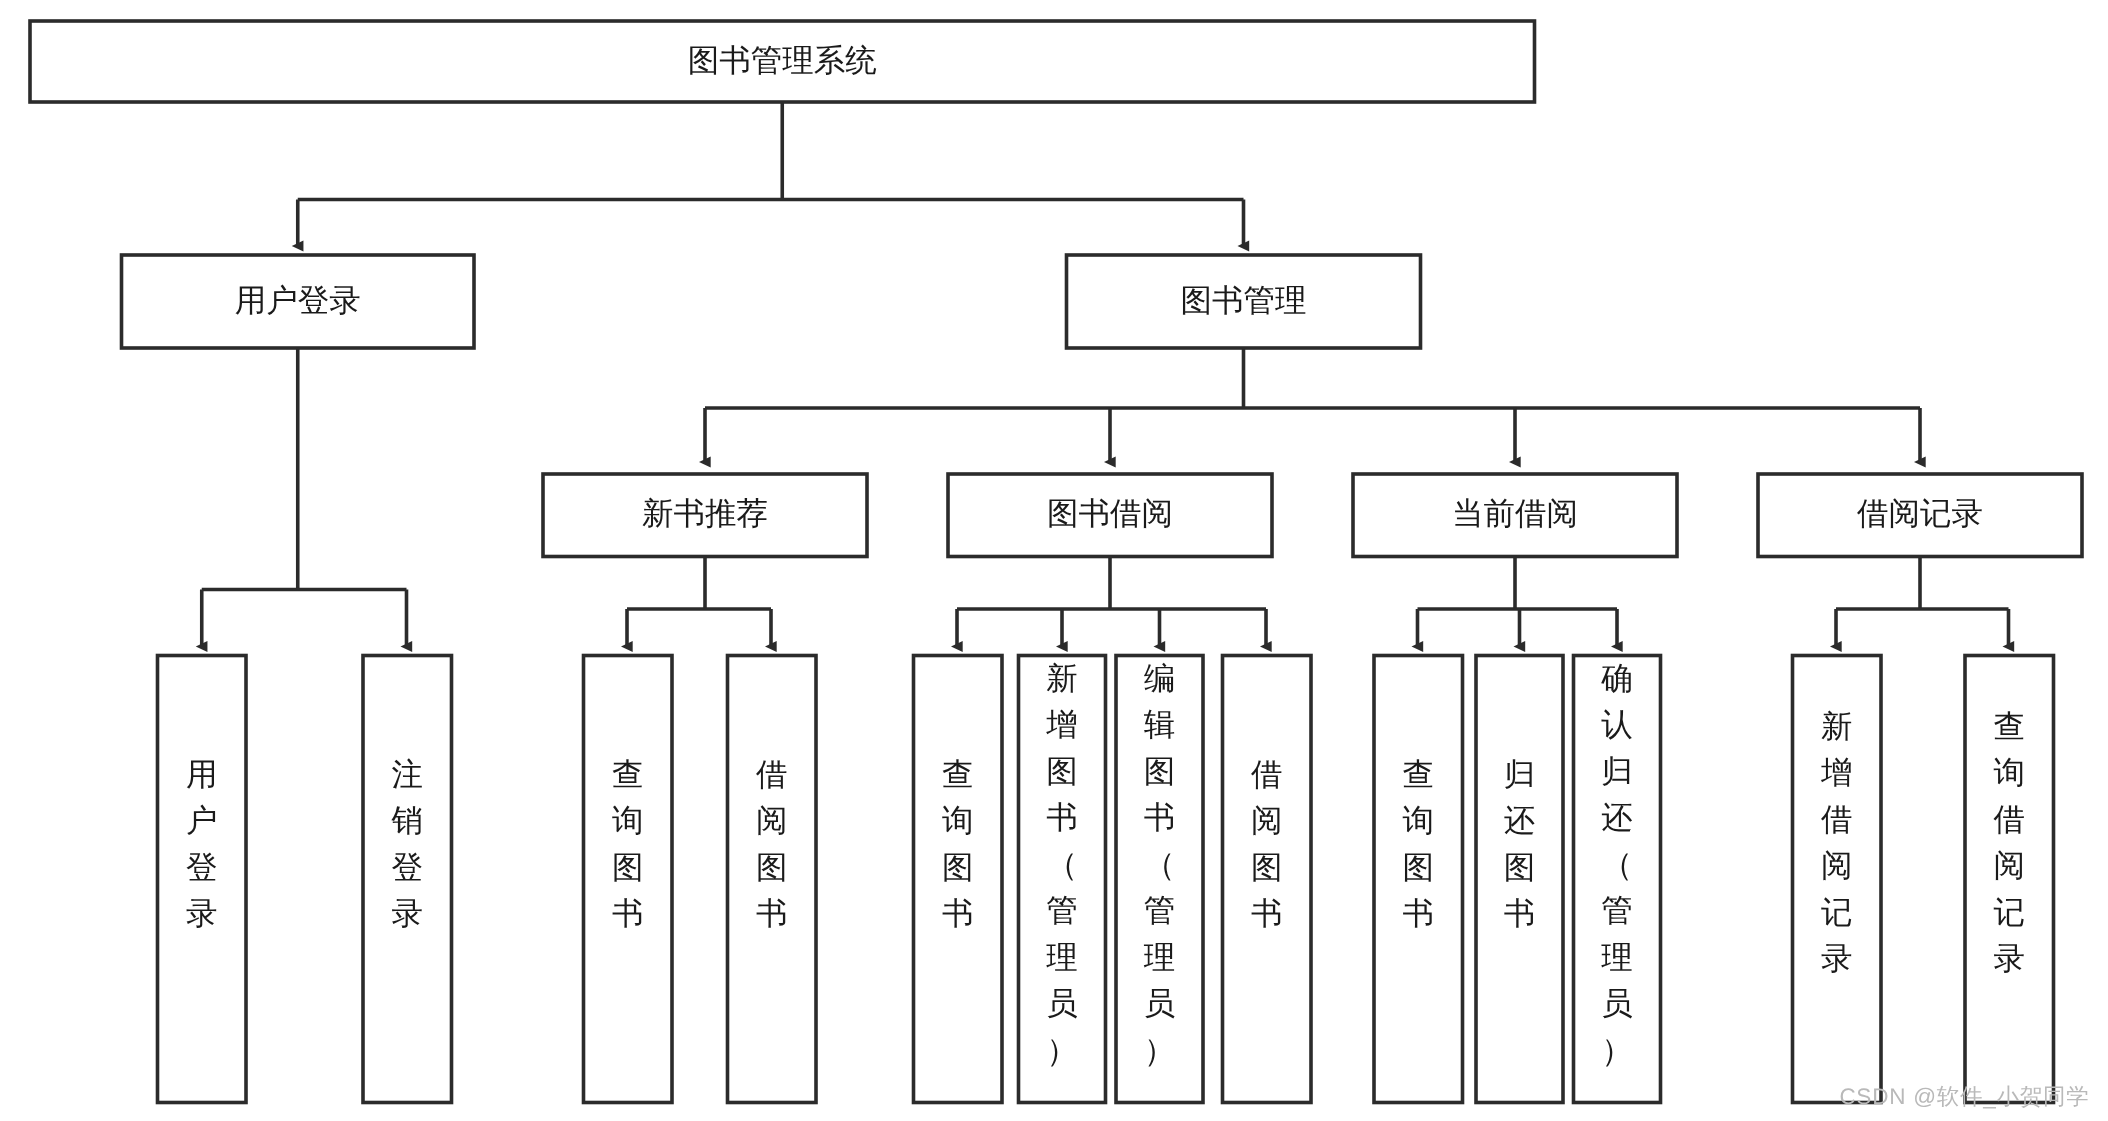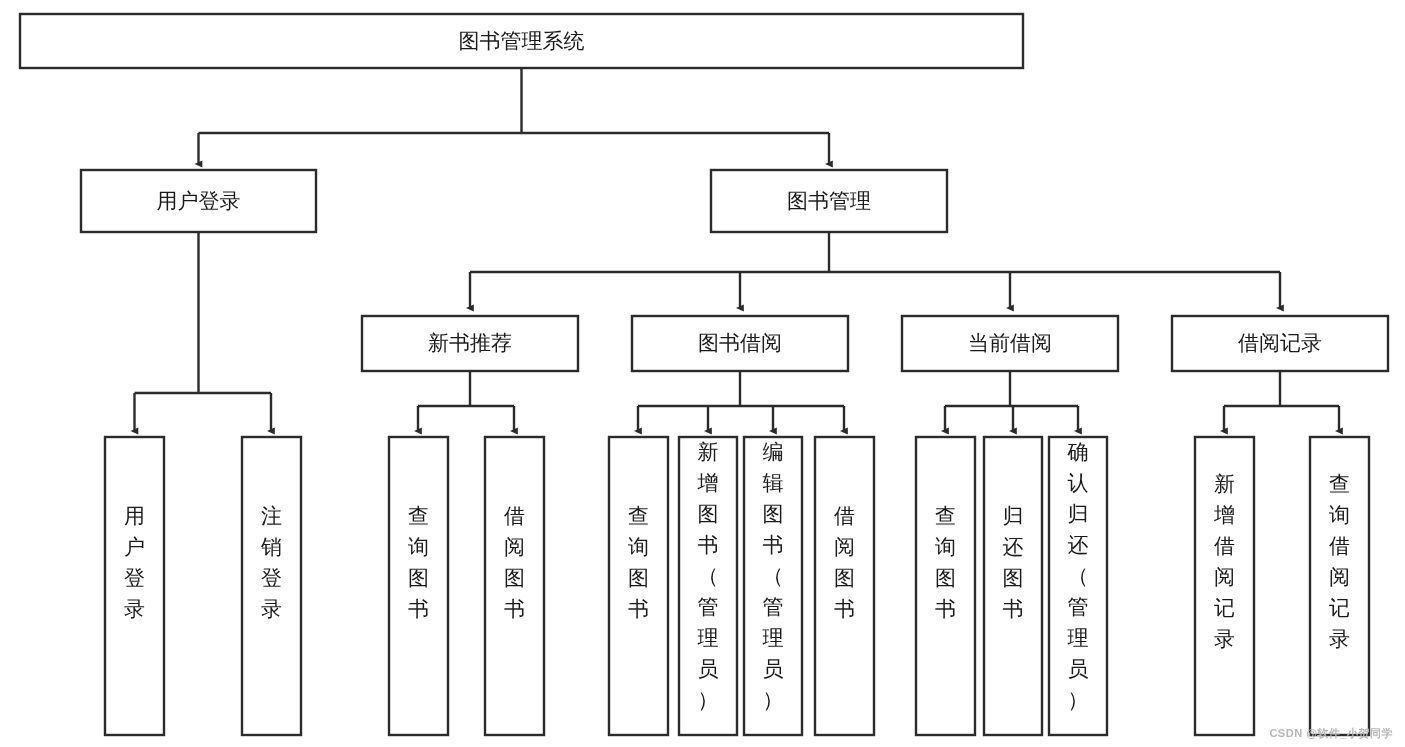--- a/index.html
+++ b/index.html
@@ -47,26 +47,25 @@
     font-family: "Liberation Sans", "DejaVu Sans", sans-serif;
     font-size: 21px;
     fill: #1a1a1a;
     text-anchor: middle;
   }
   .watermark {
     position: absolute;
     right: 12px;
     bottom: 6px;
     font-family: "Liberation Sans", "DejaVu Sans", sans-serif;
-    font-size: 11px;
+    font-size: 15px;
     color: #b9b9b9;
     letter-spacing: 0.5px;
     white-space: nowrap;
     user-select: none;
-    font-weight: bold;
   }
 </style>
 </head>
 <body>
 
 <div id="diagram-root">
 
   <svg class="diagram" viewBox="0 0 1405 747">
     <defs>
       <marker id="arrowhead" markerWidth="9" markerHeight="9" refX="4.2" refY="4.4" orient="auto" markerUnits="userSpaceOnUse">

